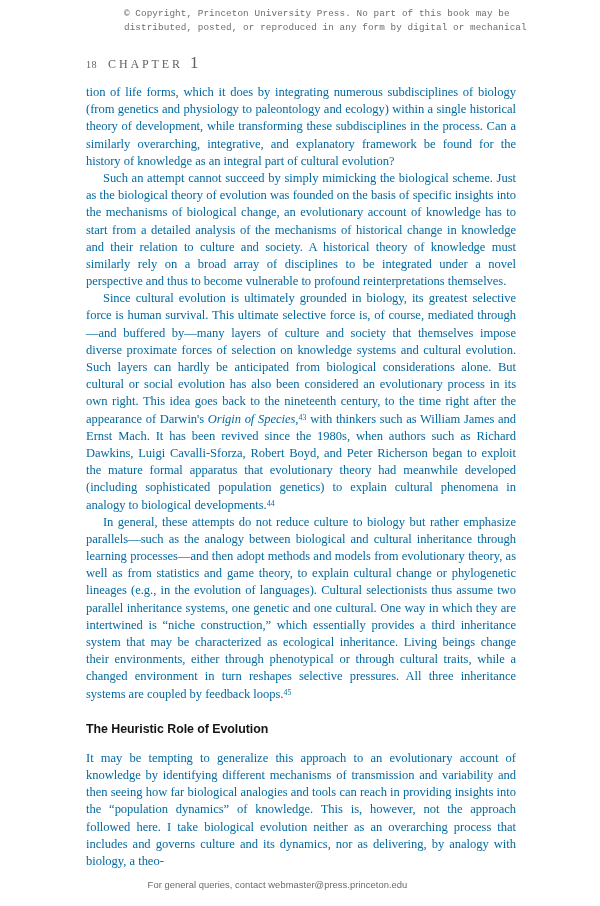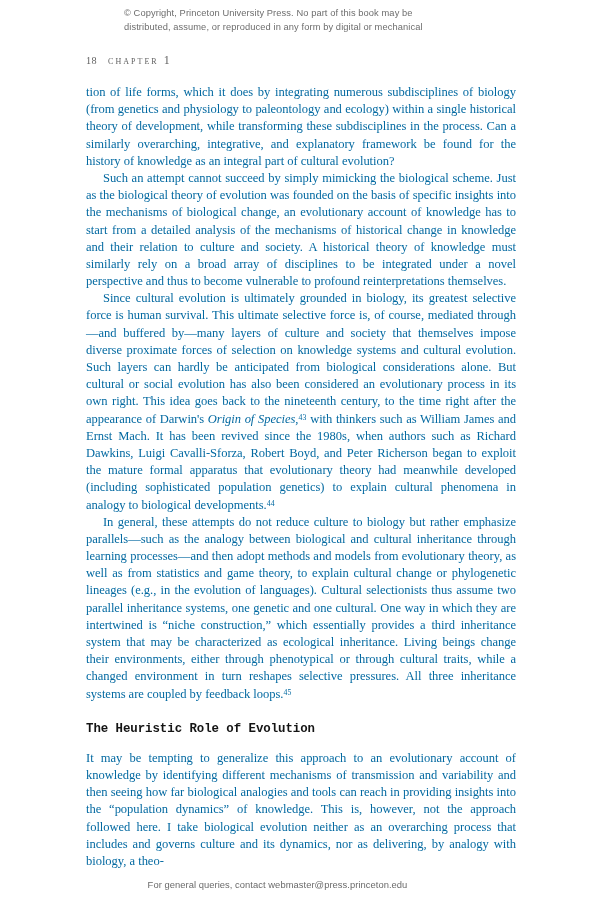--- a/index.html
+++ b/index.html
@@ -23,21 +23,21 @@
     width: 600px;
     height: 906px;
   }
 
   
   .copyright-notice {
     position: absolute;
     left: 124px;
     top: 7px;
     width: 352px;
-    font-family: Liberation Sans, sans-serif;
+    font-family: Liberation Mono, monospace;
     font-size: 9.3px;
     line-height: 13.6px;
     color: #6d6d6d;
     text-align: left;
     letter-spacing: 0.01em;
   }
   .copyright-notice .cline { display: block; white-space: nowrap; }
 
   
   .running-head {
@@ -52,21 +52,21 @@
   }
   .running-head .folio {
     letter-spacing: 0.04em;
     margin-right: 11px;
     font-size: 10.2px;
   }
   .running-head .chap {
     font-variant: small-caps;
     text-transform: lowercase;
     letter-spacing: 0.17em;
-    font-size: 12px;
+    font-size: 17px;
   }
 
   
   .textblock {
     position: absolute;
     left: 86px;
     top: 84px;
     width: 430px;
   }
 
@@ -86,21 +86,21 @@
   p.body-par sup {
     font-size: 0.62em;
     vertical-align: 0.42em;
     line-height: 0;
     letter-spacing: 0.02em;
   }
 
   
   h2.section-heading {
     margin: 0;
-    font-family: Liberation Mono, monospace;
+    font-family: Liberation Sans, sans-serif;
     font-size: 12.4px;
     font-weight: 700;
     color: #141414;
     letter-spacing: -0.004em;
     line-height: 16px;
   }
 
   .sp-before-heading { height: 18px; }
   .sp-after-heading  { height: 13px; }
 
@@ -117,21 +117,21 @@
     letter-spacing: 0.005em;
   }
 </style>
 </head>
 <body>
 
 <div class="page">
 
   <div class="copyright-notice">
     <span class="cline">© Copyright, Princeton University Press. No part of this book may be</span>
-    <span class="cline">distributed, assume, or reproduced in any form by digital or mechanical</span>
+    <span class="cline">distributed, posted, or reproduced in any form by digital or mechanical</span>
   </div>
 
   <div class="running-head">
     <span class="folio">18</span><span class="chap">Chapter 1</span>
   </div>
 
   <div class="textblock">
 
     <p class="body-par" id="p0">tion of life forms, which it does by integrating numerous subdisciplines of biology (from genetics and physiology to paleontology and ecology) within a single historical theory of development, while transforming these subdisciplines in the process. Can a similarly overarching, integrative, and explanatory framework be found for the history of knowledge as an integral part of cultural evolution?</p>
 

